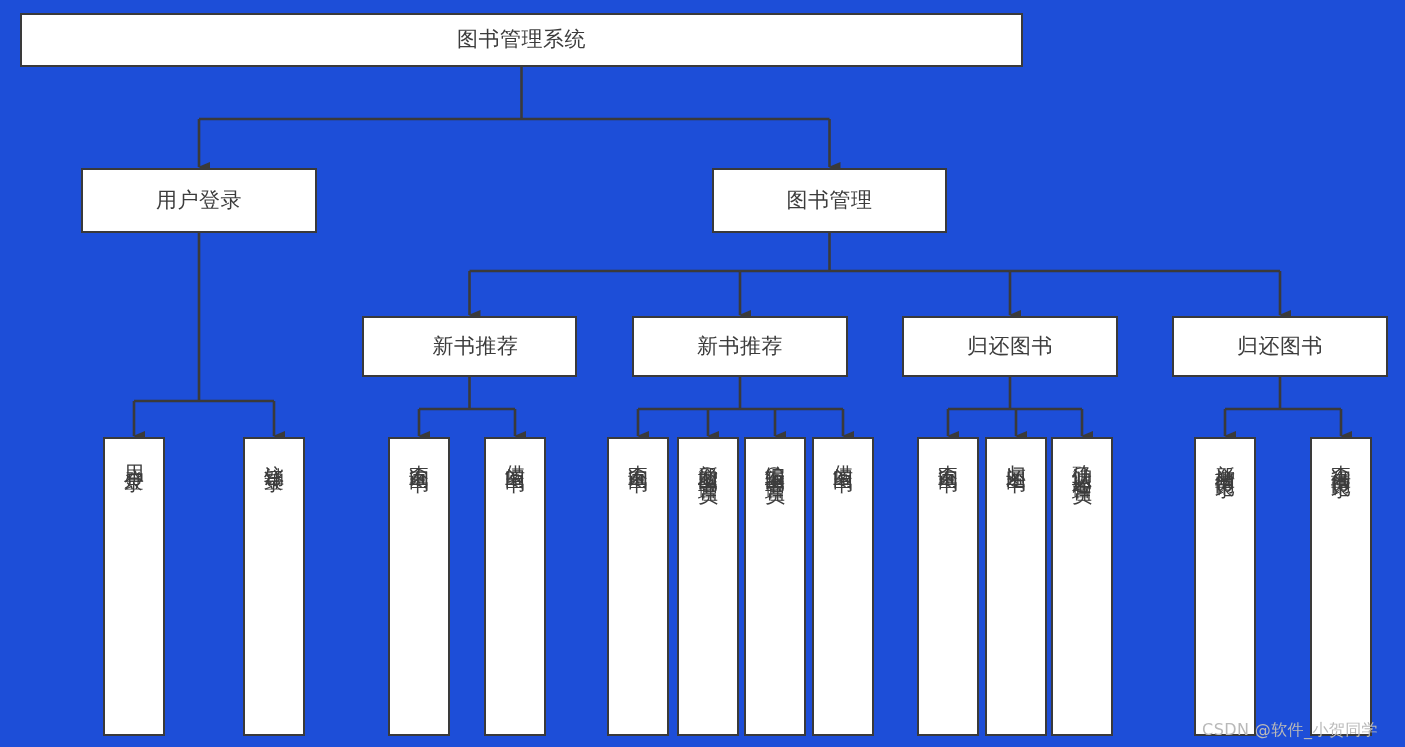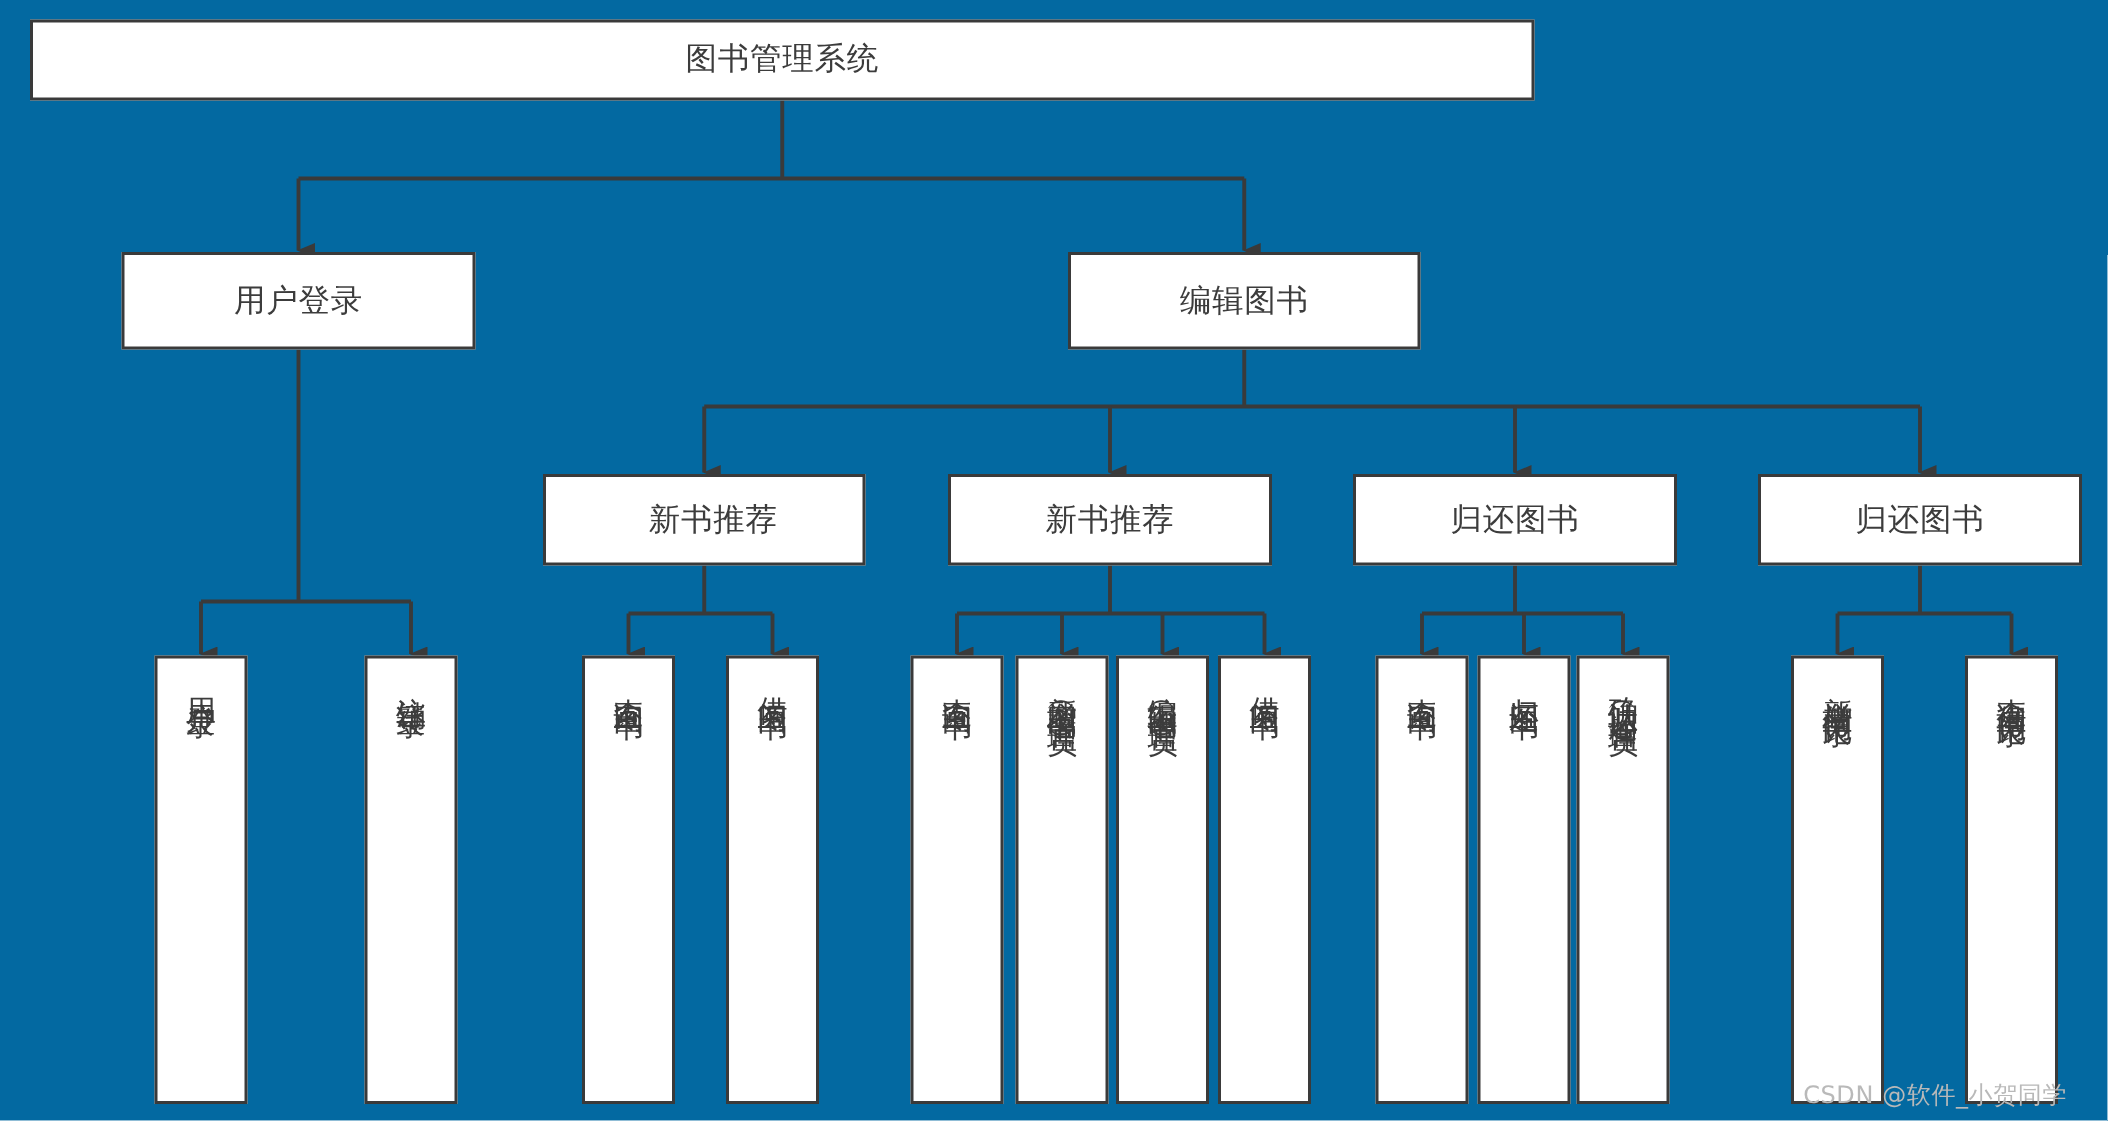--- a/index.html
+++ b/index.html
@@ -7,21 +7,21 @@
     padding: 0;
     background: #ffffff;
   }
   body {
     font-family: "DejaVu Sans", "Liberation Sans", sans-serif;
   }
   #canvas {
     position: relative;
     width: 1405px;
     height: 747px;
-    background: #0369a1;
+    background: #1d4ed8;
     overflow: hidden;
   }
   #edges {
     position: absolute;
     left: 0;
     top: 0;
     width: 1405px;
     height: 747px;
   }
   .node {
@@ -118,21 +118,21 @@
   </svg>
 
   <div id="node-layer">
       <div class="node horiz" style="left: 20px; top: 13px; width: 1003px; height: 54px;">
         <span class="label">图书管理系统</span>
       </div>
       <div class="node horiz" style="left: 81px; top: 168px; width: 236px; height: 65px;">
         <span class="label">用户登录</span>
       </div>
       <div class="node horiz" style="left: 712px; top: 168px; width: 235px; height: 65px;">
-        <span class="label">编辑图书</span>
+        <span class="label">图书管理</span>
       </div>
       <div class="node horiz" style="left: 362px; top: 316px; width: 215px; height: 61px; padding-left: 12px;">
         <span class="label">新书推荐</span>
       </div>
       <div class="node horiz" style="left: 632px; top: 316px; width: 216px; height: 61px;">
         <span class="label">新书推荐</span>
       </div>
       <div class="node horiz" style="left: 902px; top: 316px; width: 216px; height: 61px;">
         <span class="label">归还图书</span>
       </div>

